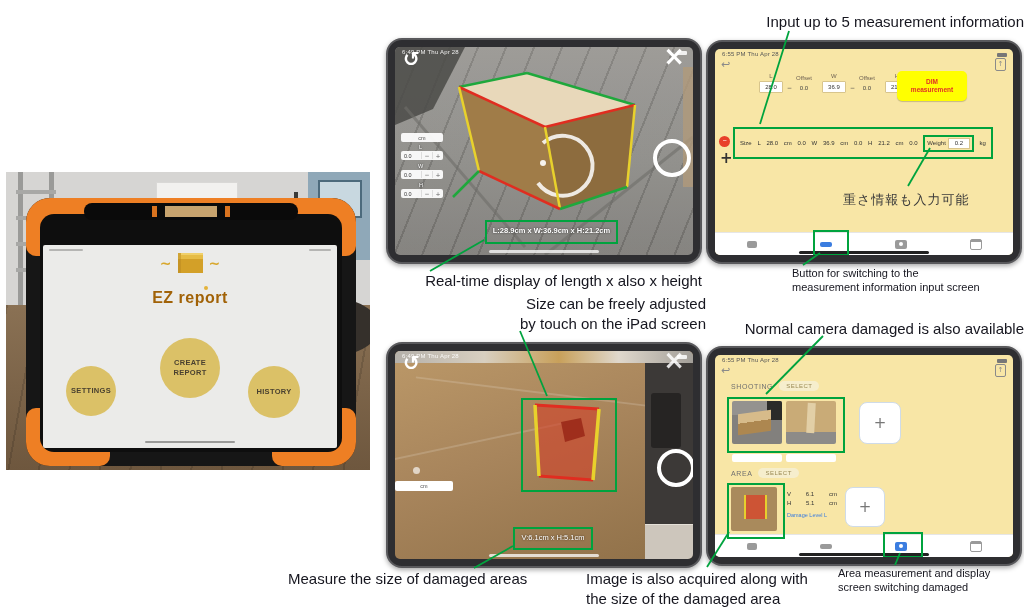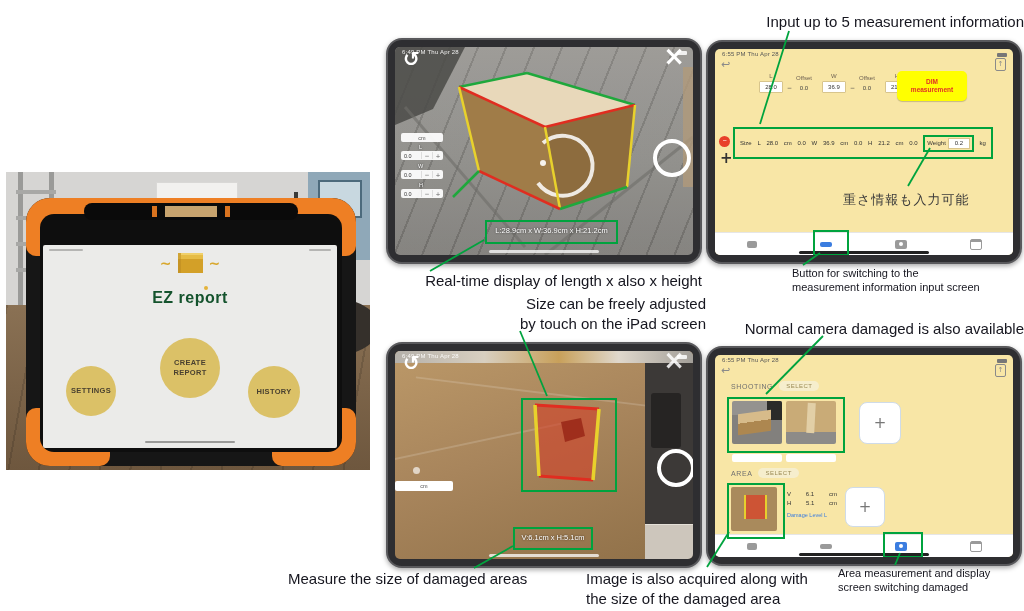--- a/index.html
+++ b/index.html
@@ -127,21 +127,21 @@
   .handle{position:absolute;left:58px;right:58px;top:5px;height:17px;background:#0a0a0a;border-radius:8px;
           display:flex;align-items:center;justify-content:center;gap:8px;}
   .handle .stripe{width:5px;height:11px;background:#d9731f;}
   .handle .gap{width:52px;height:11px;background:#c7a36e;}
   .hscreen{position:absolute;left:17px;top:47px;width:294px;height:203px;background:#ebebe9;border-radius:2px;overflow:hidden;}
   .smudge{position:absolute;height:2px;background:#b5b5b3;border-radius:1px;}
   .logo-row{position:absolute;left:0;top:8px;width:100%;display:flex;align-items:center;justify-content:center;gap:6px;}
   .logo-tilde{color:#d8a72c;font-size:14px;font-weight:bold;}
   .logo-cube{width:22px;height:20px;background:linear-gradient(180deg,#e6bc45 0 30%,#d3a028 30% 100%);
              border-left:3px solid #b8882075;box-shadow:inset 0 2px 0 #f0d06a;}
-  .hstitle{position:absolute;left:0;top:44px;width:100%;text-align:center;font-size:16px;font-weight:bold;color:#14532d;letter-spacing:.5px;}
+  .hstitle{position:absolute;left:0;top:44px;width:100%;text-align:center;font-size:16px;font-weight:bold;color:#a16207;letter-spacing:.5px;}
   .hstitle .odot{position:absolute;margin-left:-24px;margin-top:-3px;width:4px;height:4px;background:#e3b33a;border-radius:50%;}
   .ybtn{position:absolute;border-radius:50%;background:#dbc167;display:flex;align-items:center;justify-content:center;
         text-align:center;font-size:7.5px;font-weight:bold;color:#4a4130;letter-spacing:.3px;line-height:1.3;}
   .hhome{position:absolute;left:50%;transform:translateX(-50%);bottom:5px;width:90px;height:2px;background:#9a9a98;border-radius:2px;}
 
   svg.lines{position:absolute;left:0;top:0;z-index:40;pointer-events:none;}
 </style>
 </head>
 <body>
 
@@ -271,21 +271,21 @@
         <span class="stepbtn glyph">+</span>
       </div>
       <div class="lpanel-lab" style="left:24px;top:135px;">H</div>
       <div class="lpanel-bar" style="left:6px;top:142px;width:42px;height:9px;">
         <span class="stepv">0.0</span>
         <span class="stepbtn glyph">−</span>
         <span class="stepbtn glyph">+</span>
       </div>
 
       <div class="grect" style="left:90px;top:173px;width:129px;height:20px;">
-        <div class="mlabel" style="line-height:18px;">L:28.9cm x W:36.9cm x H:21.2cm</div>
+        <div class="mlabel" style="line-height:18px;font-weight:bold;">L:28.9cm x W:36.9cm x H:21.2cm</div>
       </div>
       <div class="homebar" style="width:110px;background:rgba(255,255,255,.75);"></div>
     </div>
   </div>
 
   <div class="ipad" style="left:706px;top:40px;width:312px;height:220px;">
     <div class="scr creambg">
       <div class="statusL" style="color:#555;">6:55 PM  Thu Apr 28</div>
       <div class="statusR" style="background:#777;"></div>
       <span class="backico glyph">↩</span>

